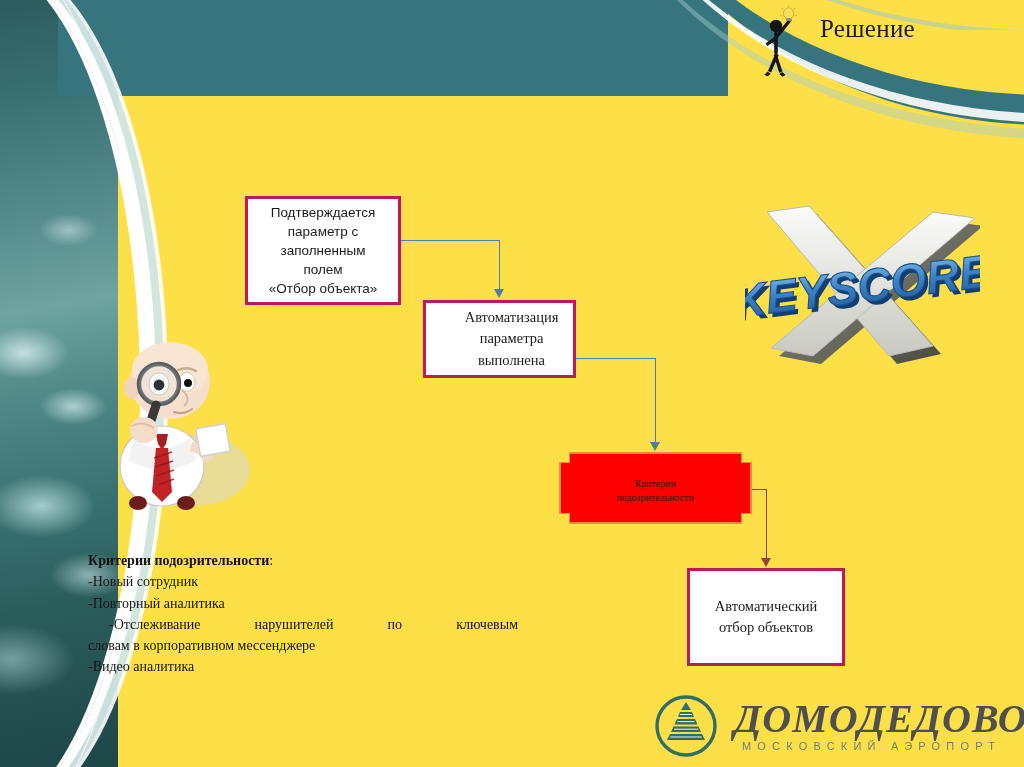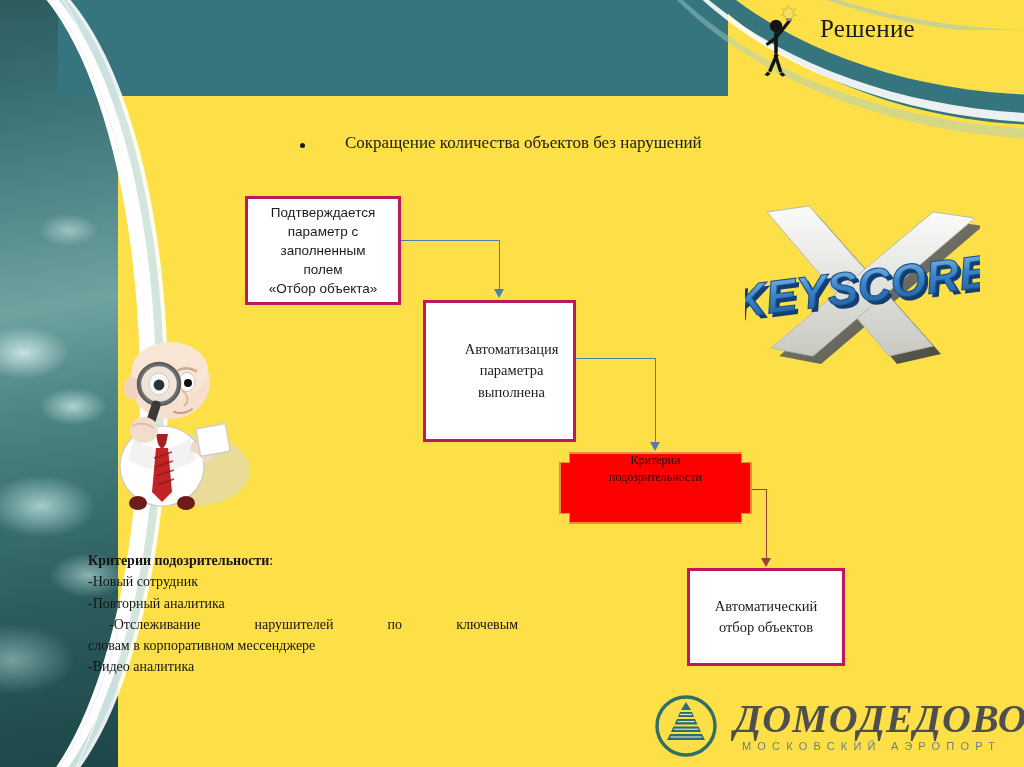--- a/index.html
+++ b/index.html
@@ -167,21 +167,21 @@
   }
   #box-confirm {
     left: 245px; top: 196px;
     width: 156px; height: 109px;
     font-family: "Liberation Sans", sans-serif;
     font-size: 13.5px;
     line-height: 1.42;
   }
   #box-auto {
     left: 423px; top: 300px;
-    width: 153px; height: 142px;
+    width: 153px; height: 78px;
     font-size: 14.5px;
     line-height: 1.45;
     padding-left: 24px;
   }
   #box-select {
     left: 687px; top: 568px;
     width: 158px; height: 98px;
     font-size: 14.5px;
     line-height: 1.45;
   }
@@ -211,25 +211,27 @@
     clip-path: polygon(
       0% 9px, 9px 9px, 9px 0%,
       calc(100% - 9px) 0%, calc(100% - 9px) 9px, 100% 9px,
       100% calc(100% - 9px), calc(100% - 9px) calc(100% - 9px), calc(100% - 9px) 100%,
       9px 100%, 9px calc(100% - 9px), 0% calc(100% - 9px));
   }
   #box-criteria .txt {
     position: absolute;
     inset: 0;
     display: flex;
+    align-items: center;
     justify-content: center;
     text-align: center;
-    font-size: 12px;
+    font-size: 10px;
     line-height: 1.4;
     color: #131313;
+    margin-top: 6px;
   }
 
   
   .conn { position: absolute; z-index: 5; }
   .conn-h { height: 0; border-top: 1.6px solid #4a7fae; }
   .conn-v { width: 0; border-left: 1.6px solid #4a7fae; }
   .conn-h-red { height: 0; border-top: 1.6px solid #97403f; }
   .conn-v-red { width: 0; border-left: 1.6px solid #97403f; }
   .arrow-down {
     position: absolute;
@@ -338,24 +340,20 @@
       <line x1="31.5" y1="1.2" x2="31.5" y2="3.1"></line>
       <line x1="24.6" y1="4.2" x2="26.1" y2="5.5"></line>
       <line x1="38.4" y1="4.2" x2="36.9" y2="5.5"></line>
       <line x1="23.4" y1="11.4" x2="25.3" y2="11.4"></line>
       <line x1="39.6" y1="11.4" x2="37.7" y2="11.4"></line>
     </g>
   </svg>
 
   <div class="slide-title">Решение</div>
 
-  <div class="bullet-row">
-    <span class="bullet-dot"></span>
-    <span class="bullet-text">Сокращение количества  объектов без нарушений</span>
-  </div>
 
   <div class="conn conn-h" style="left:401px; top:240px; width:98px;"></div>
   <div class="conn conn-v" style="left:499px; top:240px; height:50px;"></div>
   <div class="arrow-down" style="left:494px; top:289px;"></div>
 
   <div class="conn conn-h" style="left:576px; top:358px; width:79px;"></div>
   <div class="conn conn-v" style="left:655px; top:358px; height:85px;"></div>
   <div class="arrow-down" style="left:650px; top:442px;"></div>
 
   <div class="conn conn-h-red" style="left:752px; top:489px; width:14px;"></div>

